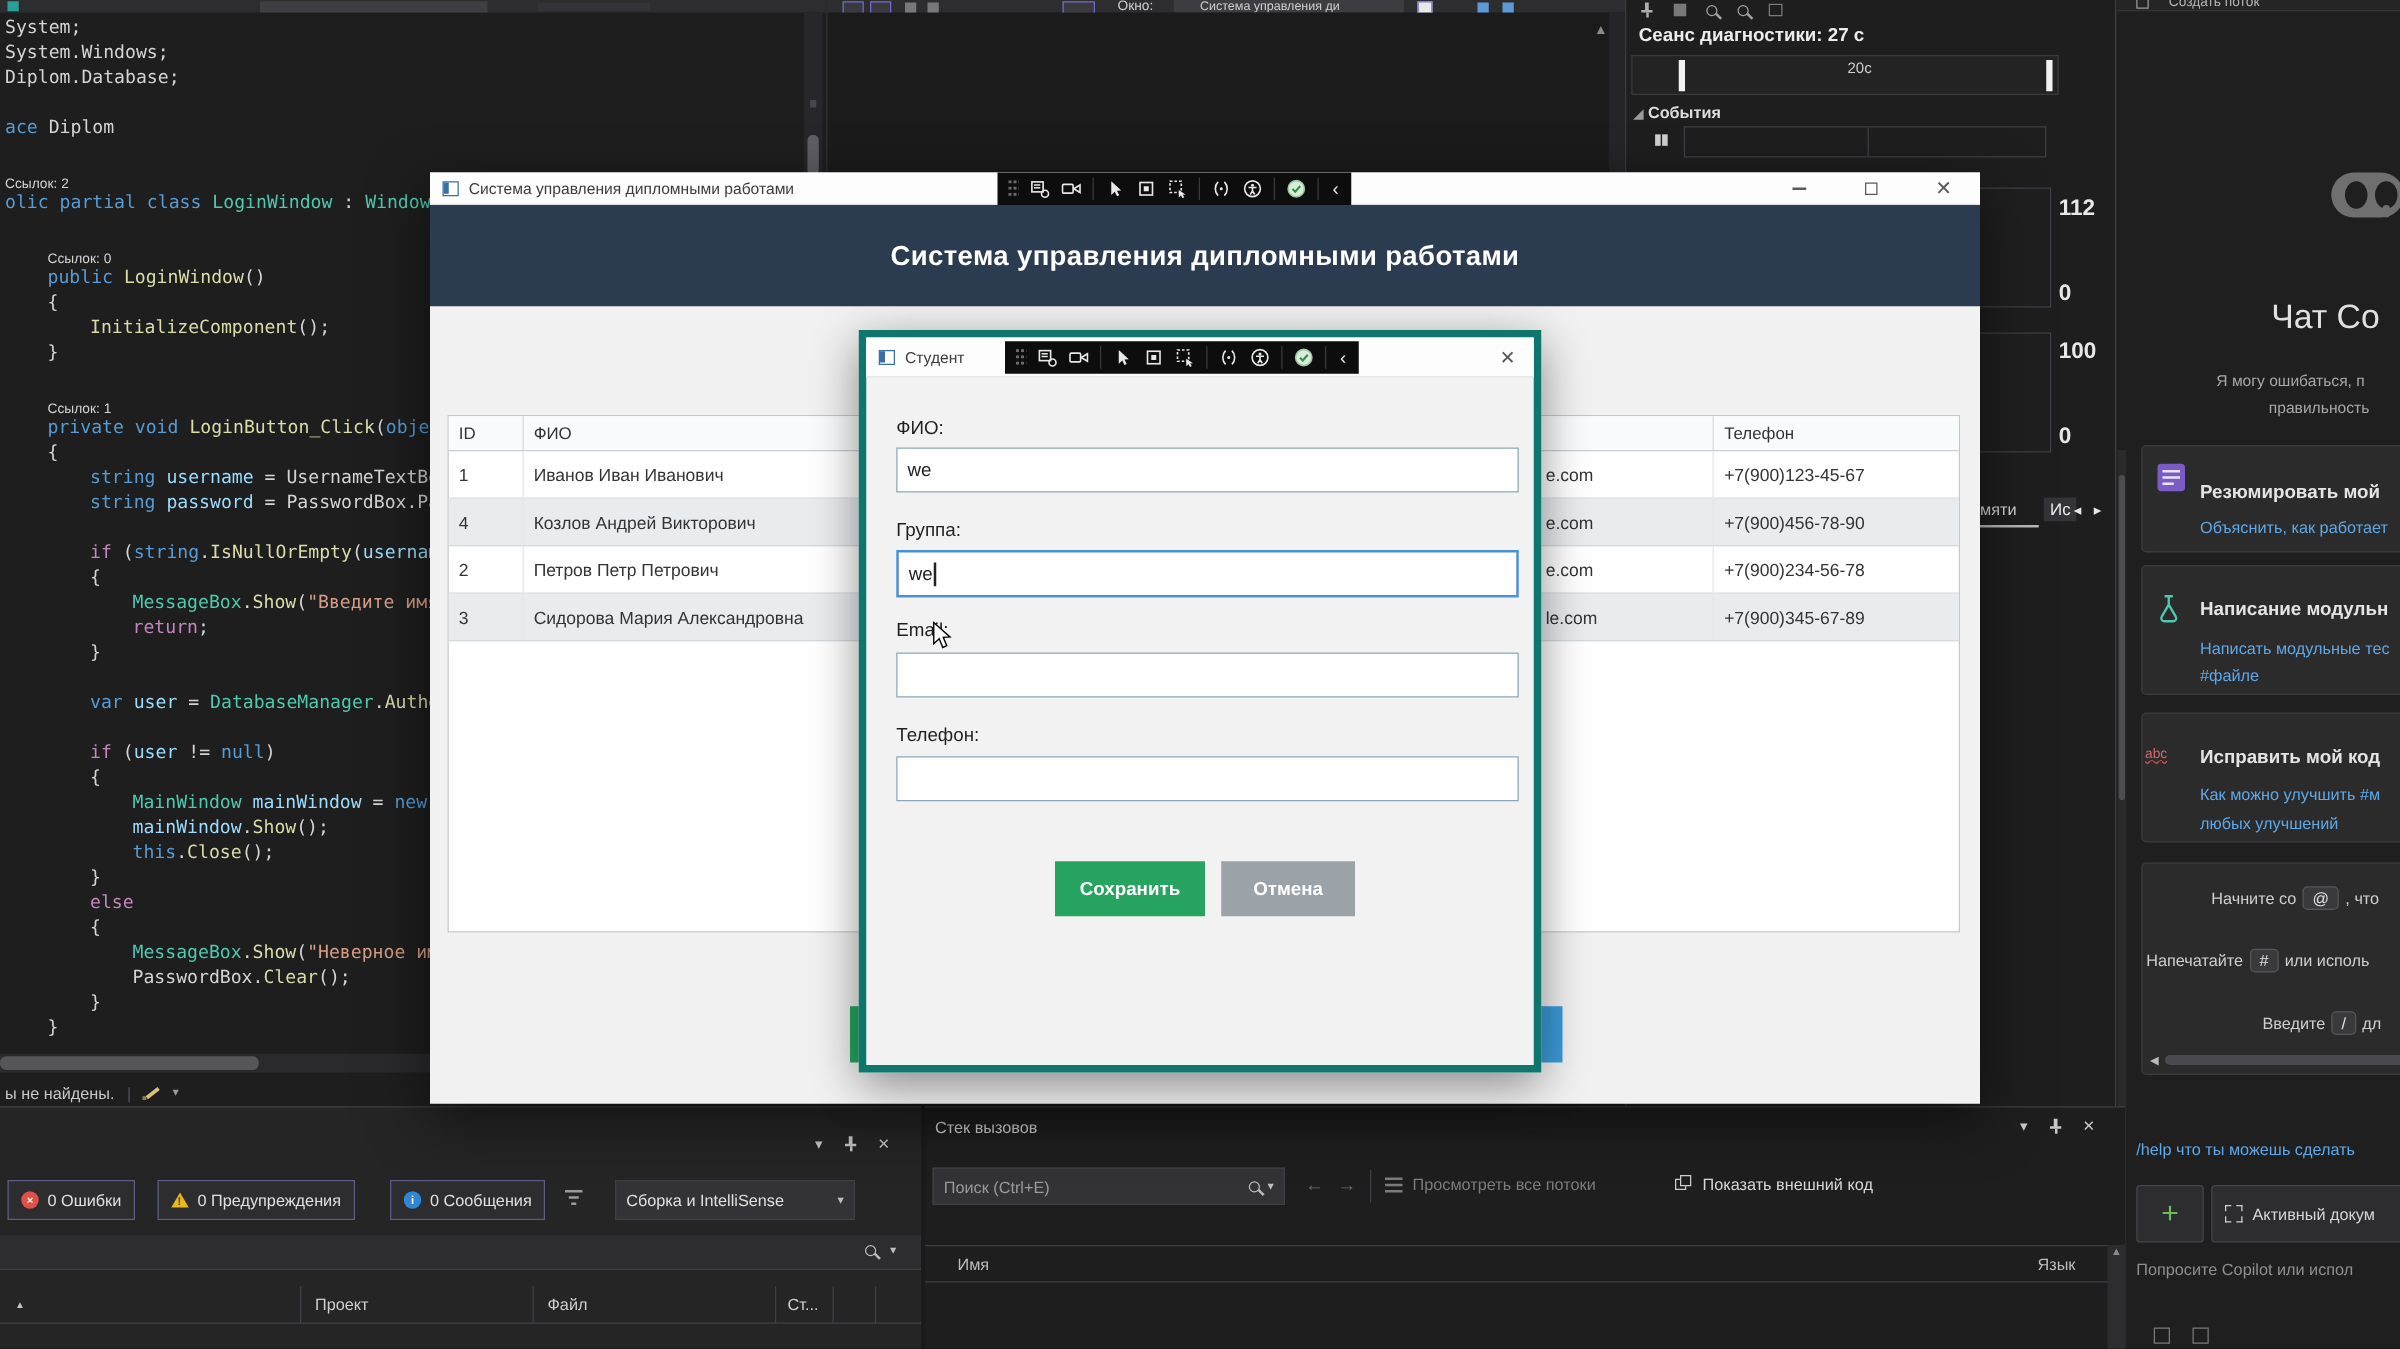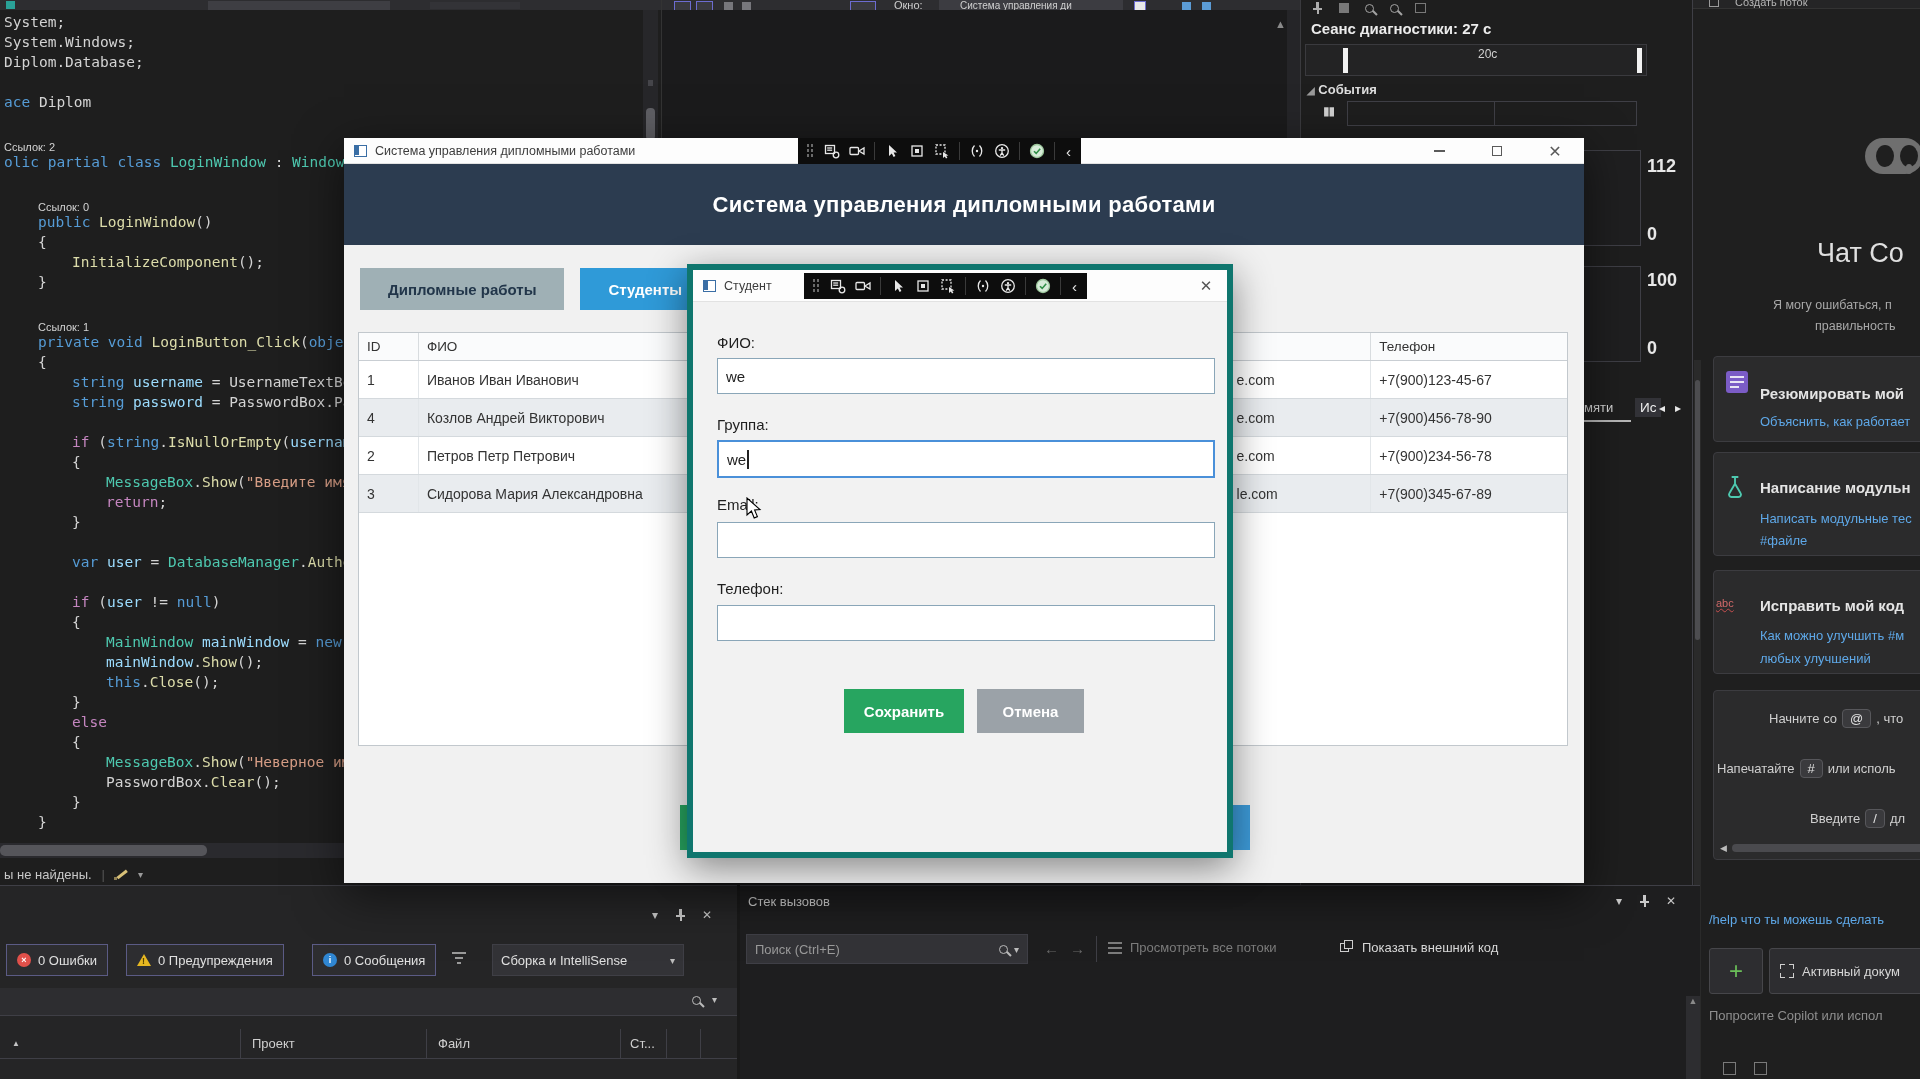--- a/index.html
+++ b/index.html
@@ -382,20 +382,24 @@
         <i style="top:0"></i>
         <i style="top:5px"></i>
         <i style="top:10px"></i>
       </span>
     <span style="position:absolute;left:390px;top:54px;font-size:13px;color:#7c7c7c">Просмотреть все потоки</span>
     <span class="sq2" style="position:absolute;left:600px;top:54px">
         <i></i>
         <b></b>
       </span>
     <span style="position:absolute;left:622px;top:54px;font-size:13px;color:#d8d8d8">Показать внешний код</span>
+    <div class="cs-colrow">
+      <span style="position:absolute;left:26px;top:7px">Имя</span>
+      <span style="position:absolute;left:890px;top:7px">Язык</span>
+    </div>
     <div class="cs-scroll">▲</div>
   </div>
 
   <div class="appwin">
     <div class="titlebar">
       <span class="win-ic"></span>
       <span class="t">Система управления дипломными работами</span>
     </div>
     <div class="dbg-strip" style="left:454px;top:0">
         <span style="display: inline-flex; align-items: center;">
@@ -465,24 +469,20 @@
           <span class="minus"></span>
         </span>
       <span class="c">
           <span class="maxbox"></span>
         </span>
       <span class="c">✕</span>
     </div>
     <div class="app-header">
       <span class="h">Система управления дипломными работами</span>
     </div>
-    <div class="app-tabs" id="app-tabs">
-        <div class="app-tab gray">Дипломные работы</div>
-        <div class="app-tab blue">Студенты</div>
-      </div>
     <div class="grid">
       <div class="g-head">
         <span class="hc" style="width:60px">ID</span>
         <span class="hc" style="width:794px">ФИО</span>
         <span class="hc" style="width:160px"></span>
         <span class="hc" style="width:196px;border-right:none">Телефон</span>
       </div>
       <div id="grid-body">
           <div class="g-row">
             <span class="gc" style="width: 60px;">1</span>

